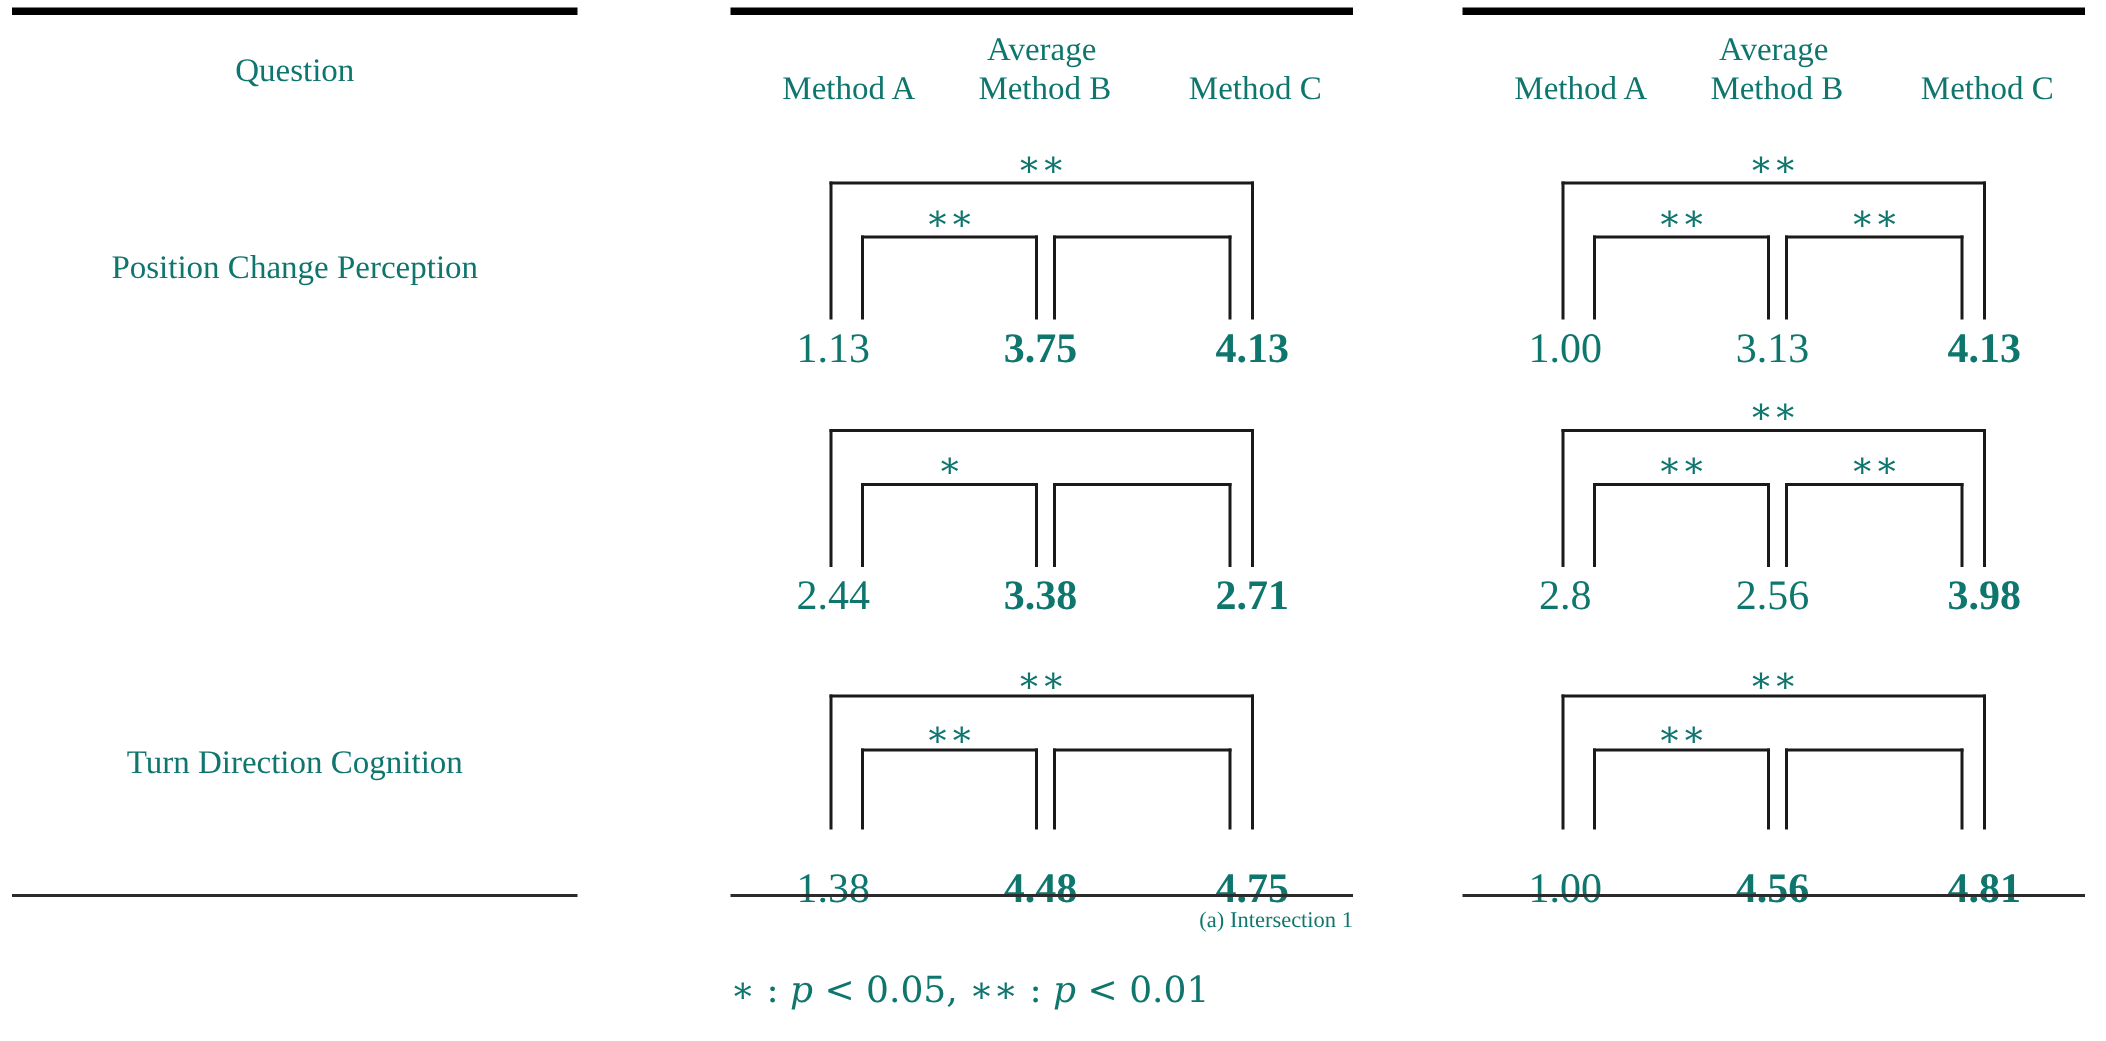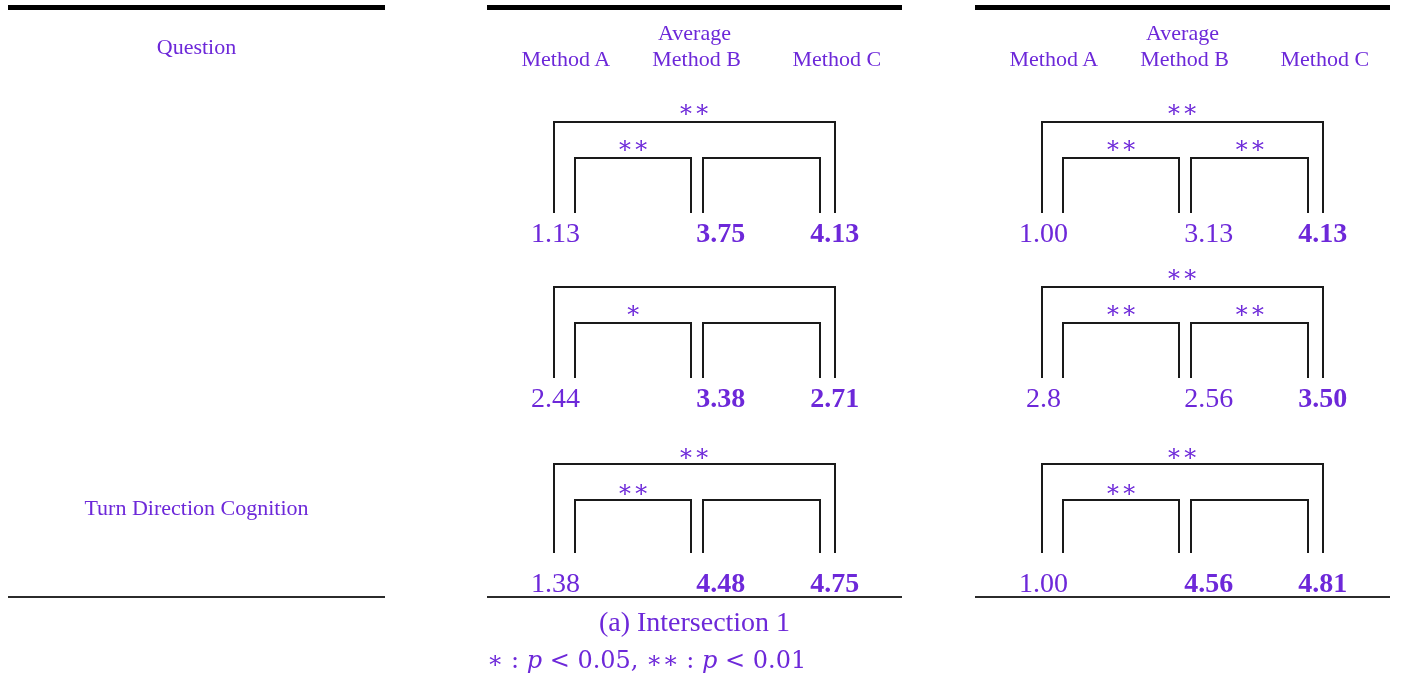--- a/index.html
+++ b/index.html
@@ -1,20 +1,20 @@
 <!DOCTYPE html>
 <html><head>
 <meta charset="utf-8">
 <style>
   html,body{margin:0;padding:0;background:#ffffff;}
   .fig{
     position:relative;
     width:1404px;height:694px;
     background:#ffffff;
-    color:#6d28d9;
+    color:#0f766e;
     font-family:"Liberation Serif","DejaVu Serif",serif;
     overflow:hidden;
   }
   .col{position:absolute;top:0;height:694px;}
   .col-q{left:8px;width:377px;}
   .panel-a{left:487px;width:415px;}
   .panel-b{left:975px;width:415px;}
 
   .toprule{position:absolute;top:5px;left:0;right:0;height:5px;background:#000;}
   .bottomrule{position:absolute;top:596px;left:0;right:0;height:2px;background:#2b2b2b;}
@@ -34,46 +34,47 @@
   .sig-ab{left:35.2%;top:38px;}
   .sig-bc{left:66.2%;top:38px;}
 
   .br{position:absolute;border:2px solid #1a1a1a;border-bottom:none;box-sizing:border-box;}
   .br-outer{left:15.8%;width:68.2%;top:26px;height:92px;}
   .br-ab{left:21%;width:28.5%;top:62px;height:56px;}
   .br-bc{left:51.8%;width:28.7%;top:62px;height:56px;}
 
   .vals{position:absolute;top:122px;left:0;width:100%;height:32px;}
   .val{position:absolute;transform:translateX(-50%);font-size:28px;white-space:nowrap;}
-  .vA{left:16.5%;} .vB{left:49.8%;margin-left:27px;} .vC{left:83.8%;}
+  .vA{left:16.5%;} .vB{left:49.8%;} .vC{left:83.8%;}
   .bold{font-weight:bold;}
 
   
   .brow.r2 .sig-outer{top:16px;}
   .brow.r2 .br-outer{top:38px;height:90px;}
   .brow.r2 .sig-ab,.brow.r2 .sig-bc{top:52px;}
   .brow.r2 .br-ab,.brow.r2 .br-bc{top:74px;height:54px;}
-  .brow.r2 .vals{top:142px;}
+  .brow.r2 .vals{top:152px;}
 
-  .caption{position:absolute;top:606px;left:0;width:100%;text-align:center;font-size:28px;}
+  .caption{position:absolute;top:606px;left:0;width:100%;text-align:right;font-size:15px;}
   .footnote{
     position:absolute;left:487px;width:415px;top:646px;
     text-align:left;font-size:24px;
     font-family:"DejaVu Serif",serif;
   }
   .it{font-style:italic;}
 </style>
 </head>
 <body>
 
 <div class="fig">
 
   <section class="col col-q">
     <div class="toprule"></div>
     <div class="qhead">Question</div>
+    <div class="qrow r0">Position Change Perception</div>
     <div class="qrow r2">Turn Direction Cognition</div>
     <div class="bottomrule"></div>
   </section>
 
   <section class="col panel-a">
     <div class="toprule"></div>
     <div class="group-label">Average</div>
     <div class="methods">
       <span class="m mA">Method A</span>
       <span class="m mB">Method B</span>
@@ -152,21 +153,21 @@
     <div class="brow r1">
       <span class="sig sig-outer">∗∗</span>
       <div class="br br-outer"></div>
       <span class="sig sig-ab">∗∗</span>
       <div class="br br-ab"></div>
       <span class="sig sig-bc">∗∗</span>
       <div class="br br-bc"></div>
       <div class="vals">
         <span class="val vA">2.8</span>
         <span class="val vB">2.56</span>
-        <span class="val vC bold">3.50</span>
+        <span class="val vC bold">3.98</span>
       </div>
     </div>
 
     <div class="brow r2">
       <span class="sig sig-outer">∗∗</span>
       <div class="br br-outer"></div>
       <span class="sig sig-ab">∗∗</span>
       <div class="br br-ab"></div>
       <span class="sig sig-bc"></span>
       <div class="br br-bc"></div>

